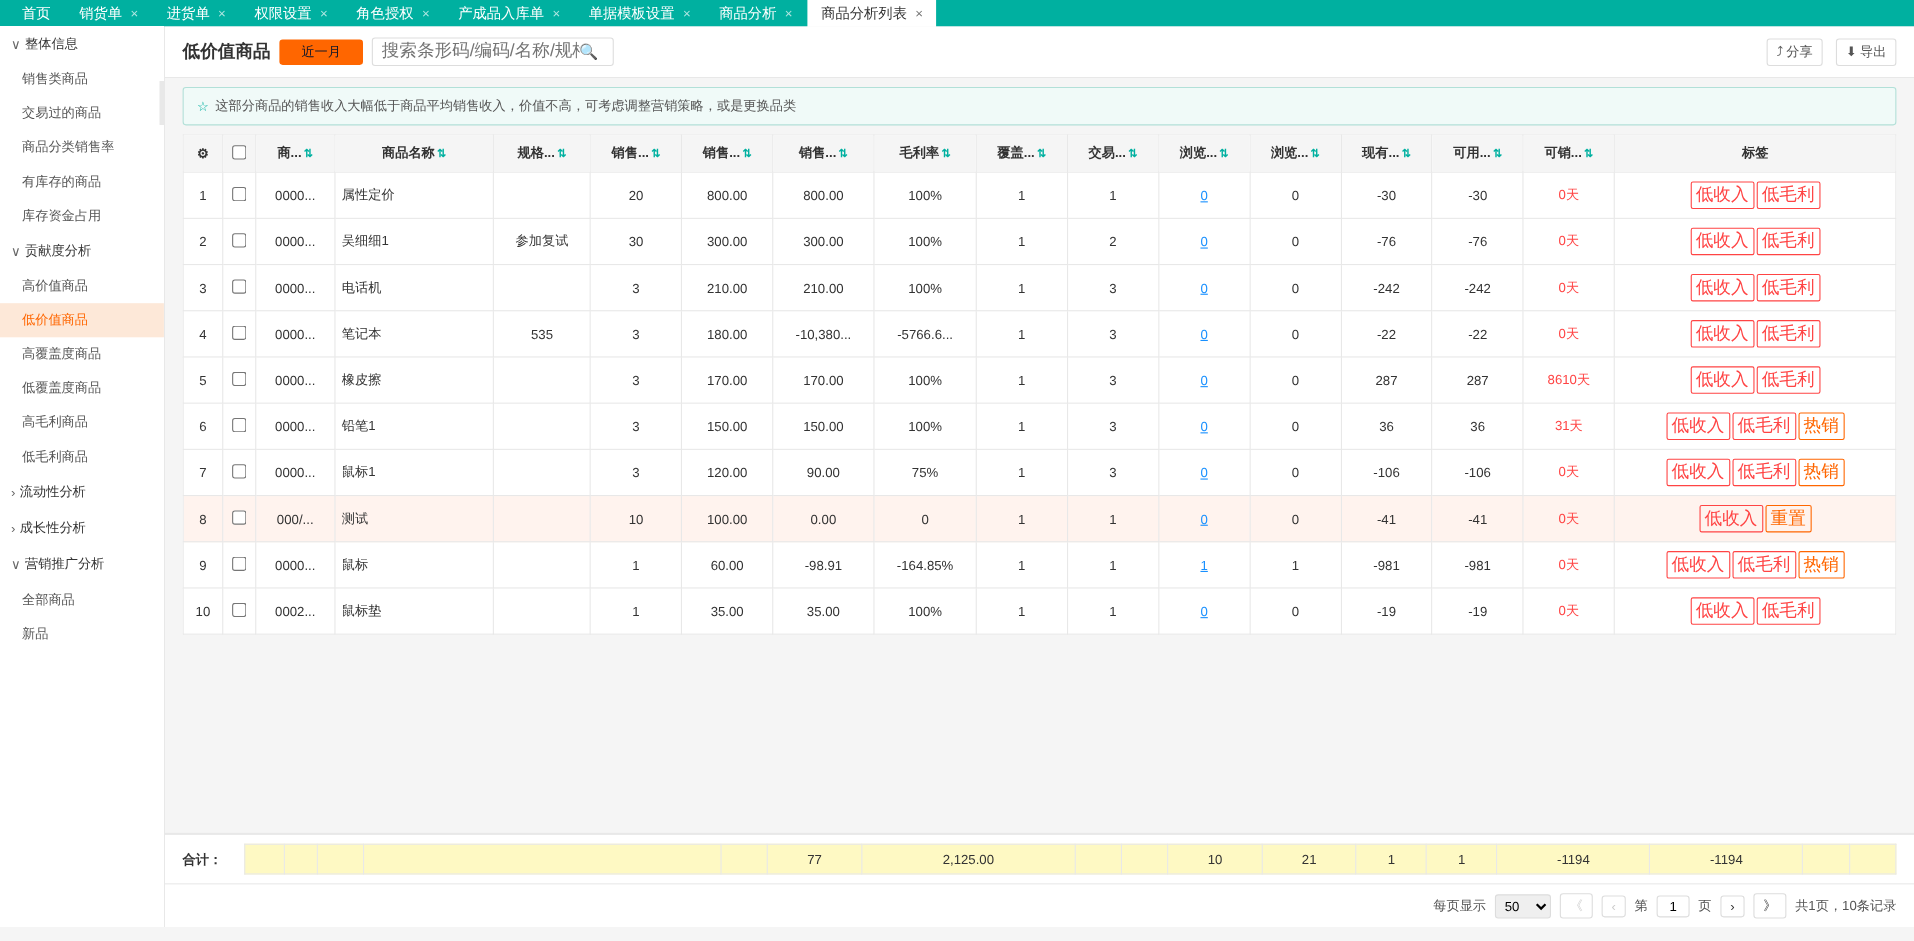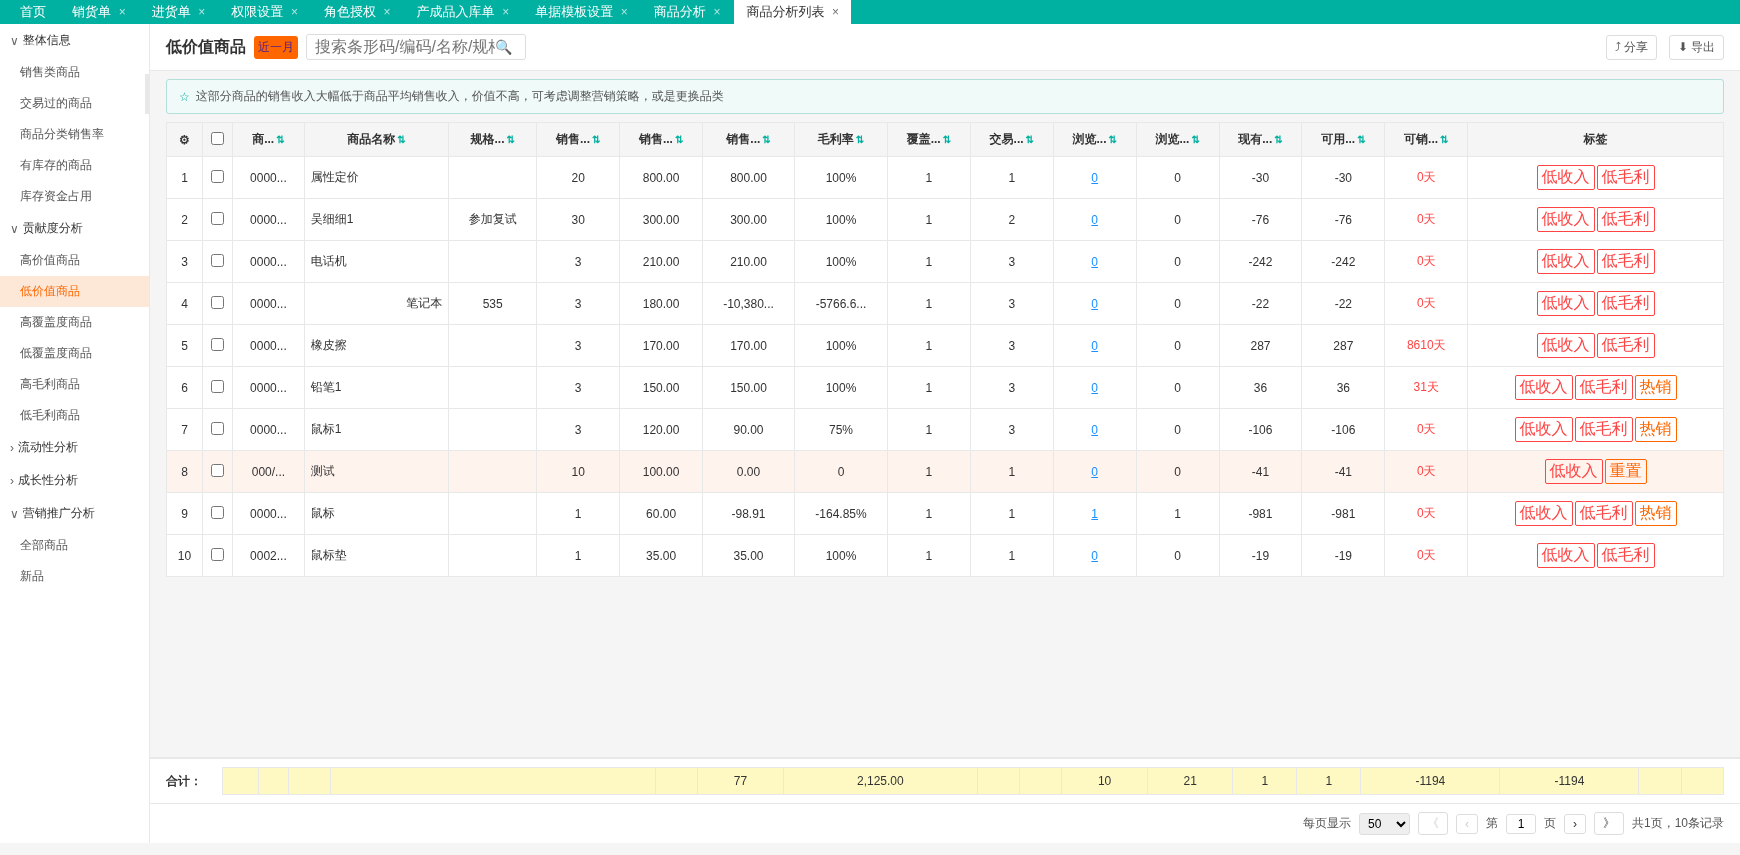--- a/index.html
+++ b/index.html
@@ -97,24 +97,24 @@
       align-items: center;
       gap: 8px;
     }
     .page-title {
       font-size: 16px;
       font-weight: bold;
       color: #333;
     }
     .filter-btn {
       background: #ff6600;
-      color: #4c1d95;
+      color: #0f172a;
       border: none;
       border-radius: 3px;
-      padding: 3px 4px;
+      padding: 3px 20px;
       cursor: pointer;
       font-size: 12px;
     }
     .search-box {
       display: flex;
       align-items: center;
       border: 1px solid #ddd;
       border-radius: 3px;
       padding: 3px 8px;
       background: #fff;
@@ -441,21 +441,21 @@
       <td>0</td>
       <td>-242</td>
       <td>-242</td>
       <td style="color:#ff4444;">0天</td>
       <td><span class="tag tag-red">低收入</span><span class="tag tag-red">低毛利</span></td>
     </tr>
             <tr>
       <td>4</td>
       <td><input type="checkbox" style=""></td>
       <td>0000...</td>
-      <td style="text-align:right;">笔记本</td>
+      <td style="text-align:left;">笔记本</td>
       <td>535</td>
       <td>3</td>
       <td>180.00</td>
       <td>-10,380...</td>
       <td>-5766.6...</td>
       <td>1</td>
       <td>3</td>
       <td><span class="link-cell">0</span></td>
       <td>0</td>
       <td>-22</td>

